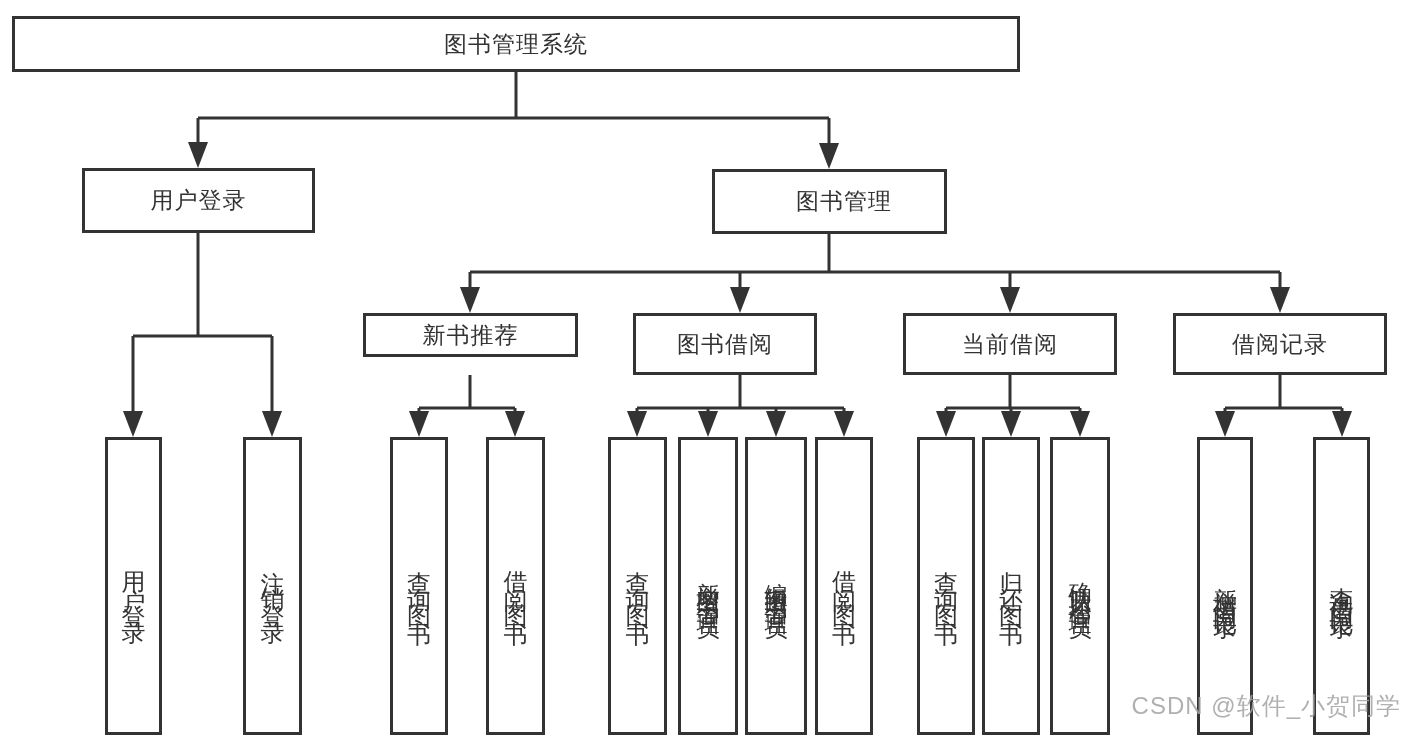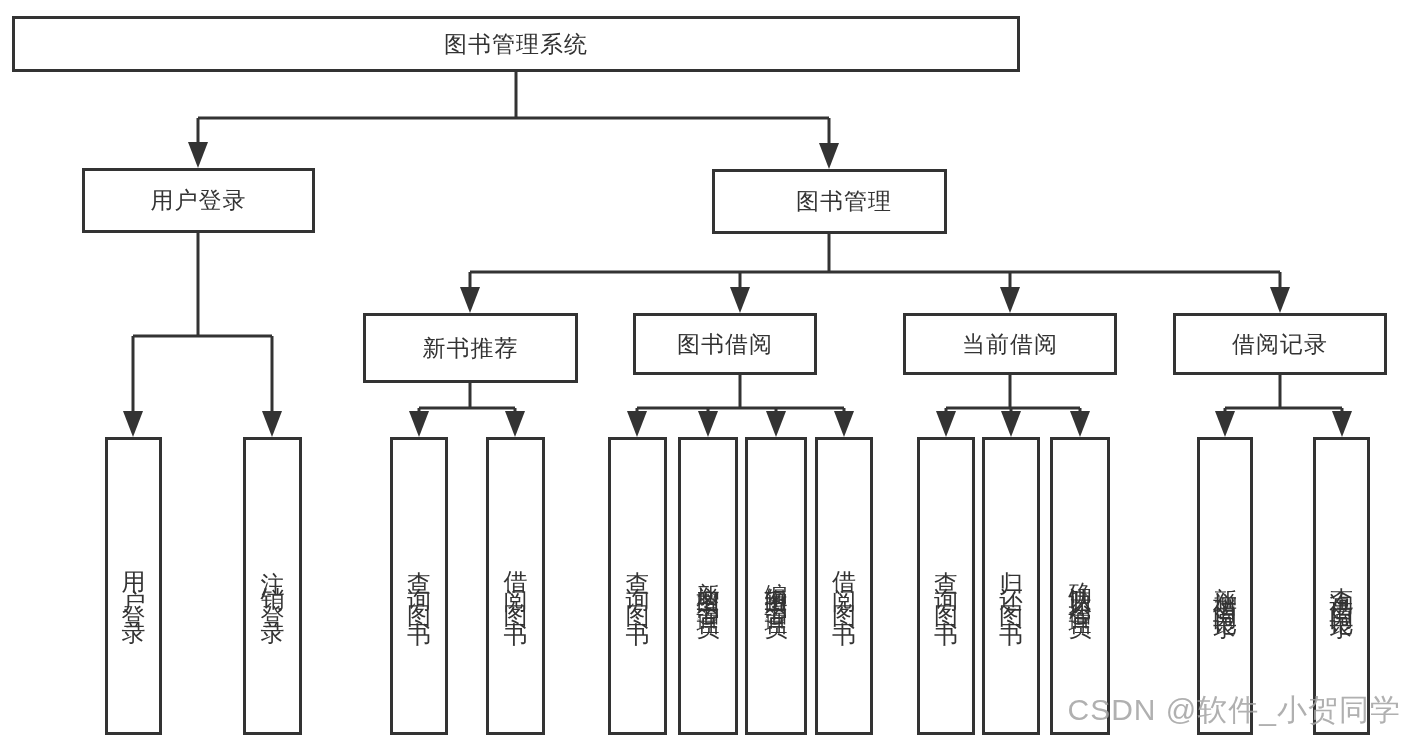--- a/index.html
+++ b/index.html
@@ -34,21 +34,21 @@
     letter-spacing: 17px;
     line-height: 1;
     white-space: nowrap;
   }
   .leaf.mid span   { letter-spacing: 6px; }
   .leaf.tight span { letter-spacing: 5px; font-size: 23px; }
   .watermark {
     position: absolute;
     top: 690px;
     right: 4px;
-    font-size: 30px;
+    font-size: 24px;
     color: #a3a3a3;
     opacity: 0.85;
     letter-spacing: 1px;
     white-space: nowrap;
   }
 </style>
 </head>
 <body>
 
 <div class="stage">
@@ -126,21 +126,21 @@
     <span class="hlabel">图书管理系统</span>
   </div>
 
   <div class="box" style="left:82px; top:168px; width:233px; height:65px;">
     <span class="hlabel">用户登录</span>
   </div>
   <div class="box" style="left:712px; top:169px; width:235px; height:65px;padding-left:29px;">
     <span class="hlabel">图书管理</span>
   </div>
 
-  <div class="box" style="left:363px; top:313px; width:215px; height:70px;">
+  <div class="box" style="left:363px; top:313px; width:215px; height:44px;">
     <span class="hlabel">新书推荐</span>
   </div>
   <div class="box" style="left:633px; top:313px; width:184px; height:62px;">
     <span class="hlabel">图书借阅</span>
   </div>
   <div class="box" style="left:1173px; top:313px; width:214px; height:62px;">
     <span class="hlabel">借阅记录</span>
   </div>
   <div class="box" style="left:903px; top:313px; width:214px; height:62px;">
     <span class="hlabel">当前借阅</span>

